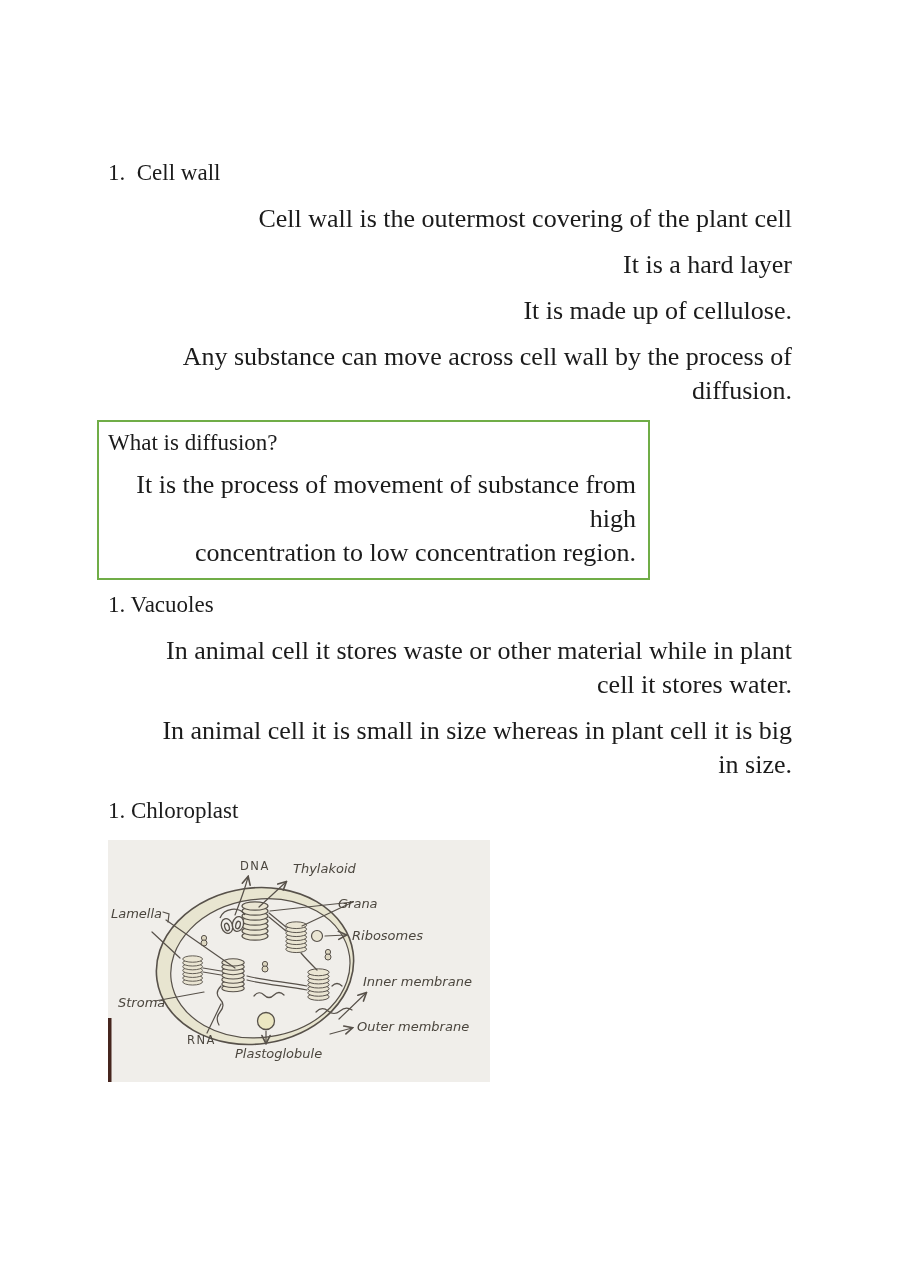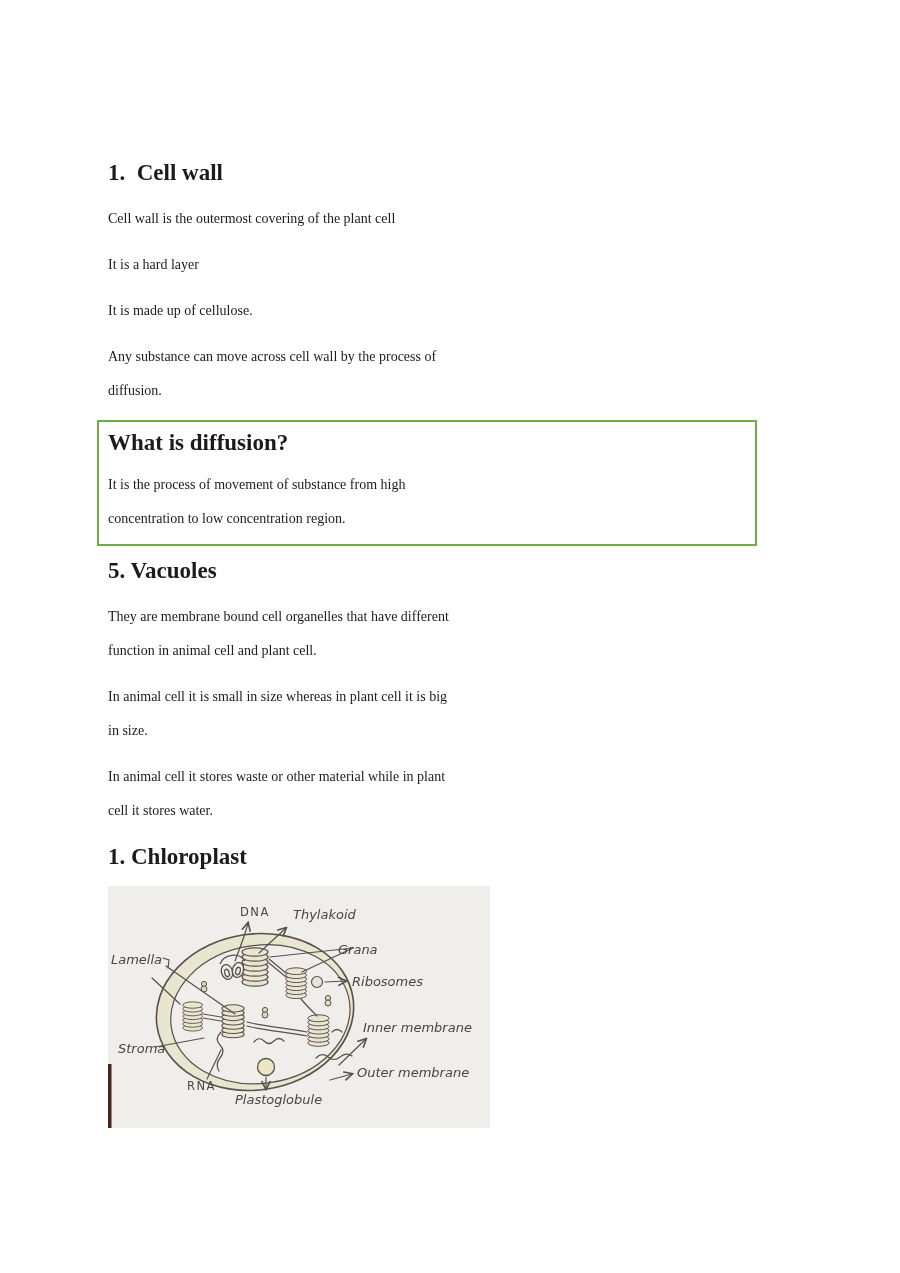--- a/index.html
+++ b/index.html
@@ -10,34 +10,35 @@
     color:#1b1b1b;
     overflow:hidden;
   }
   .page{
     box-sizing:border-box;
     width:900px;height:1273px;
     padding:156px 108px 0 108px;
   }
   .heading{
     font-size:23px;
-    font-weight:bold;
+    font-weight:normal;
     line-height:34px;
     margin:0 0 12px 0;
     white-space:pre-line;
   }
   .body-text{
-    font-size:14px;
+    font-size:26px;
     line-height:34px;
     margin:0 0 12px 0;
     white-space:pre-line;
+    text-align:right;
   }
   .diffusion-box{
     box-sizing:border-box;
-    width:660px;
+    width:553px;
     margin:0 0 8px -11px;
     border:2px solid #70ad47;   
     padding:4px 12px 8px 9px;
   }
   .diffusion-box .heading{ margin-bottom:8px; }
   .diffusion-box .body-text{ margin-bottom:0; }
   .photo{
     width:382px;height:252px;
     margin-top:0;
     line-height:0;
@@ -68,27 +69,25 @@
   <p class="body-text">It is made up of cellulose.</p>
   <p class="body-text">Any substance can move across cell wall by the process of
 diffusion.</p>
 
   <div class="diffusion-box">
     <h2 class="heading">What is diffusion?</h2>
     <p class="body-text">It is the process of movement of substance from high
 concentration to low concentration region.</p>
   </div>
 
-  <h2 class="heading">5. Vacuoles</h2>
-  <p class="body-text">They are membrane bound cell organelles that have different
-function in animal cell and plant cell.</p>
+  <h2 class="heading">1. Vacuoles</h2>
+  <p class="body-text">In animal cell it stores waste or other material while in plant
+cell it stores water.</p>
   <p class="body-text">In animal cell it is small in size whereas in plant cell it is big
 in size.</p>
-  <p class="body-text">In animal cell it stores waste or other material while in plant
-cell it stores water.</p>
 
   <h2 class="heading">1. Chloroplast</h2>
 
   <div class="photo">
     <svg width="382" height="242" viewBox="0 0 382 242" xmlns="http://www.w3.org/2000/svg">
       <defs>
         <g id="granum">
           <g fill="#eae5d3" stroke="#57514a" stroke-width="1.2">
             <ellipse cx="14" cy="34" rx="13" ry="4.2"></ellipse>
             <ellipse cx="14" cy="29" rx="13" ry="4.2"></ellipse>

